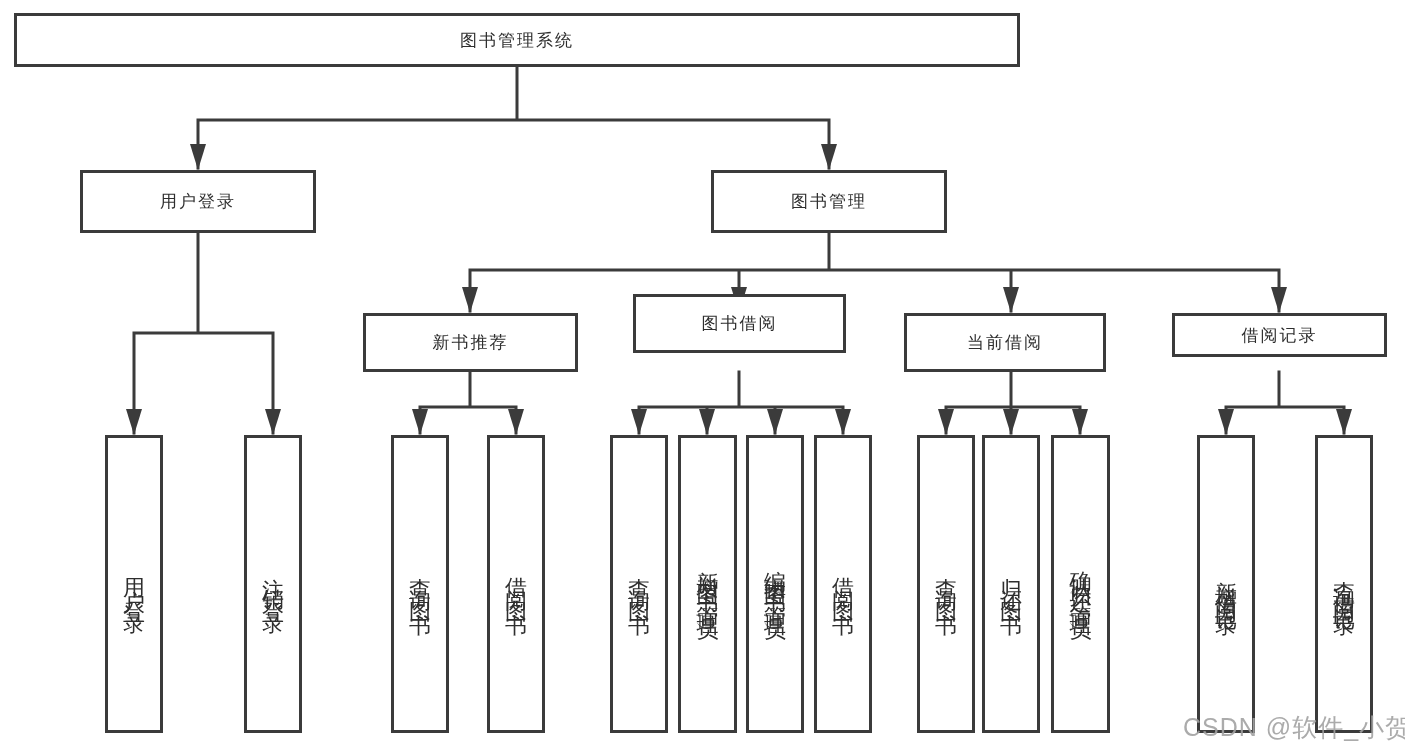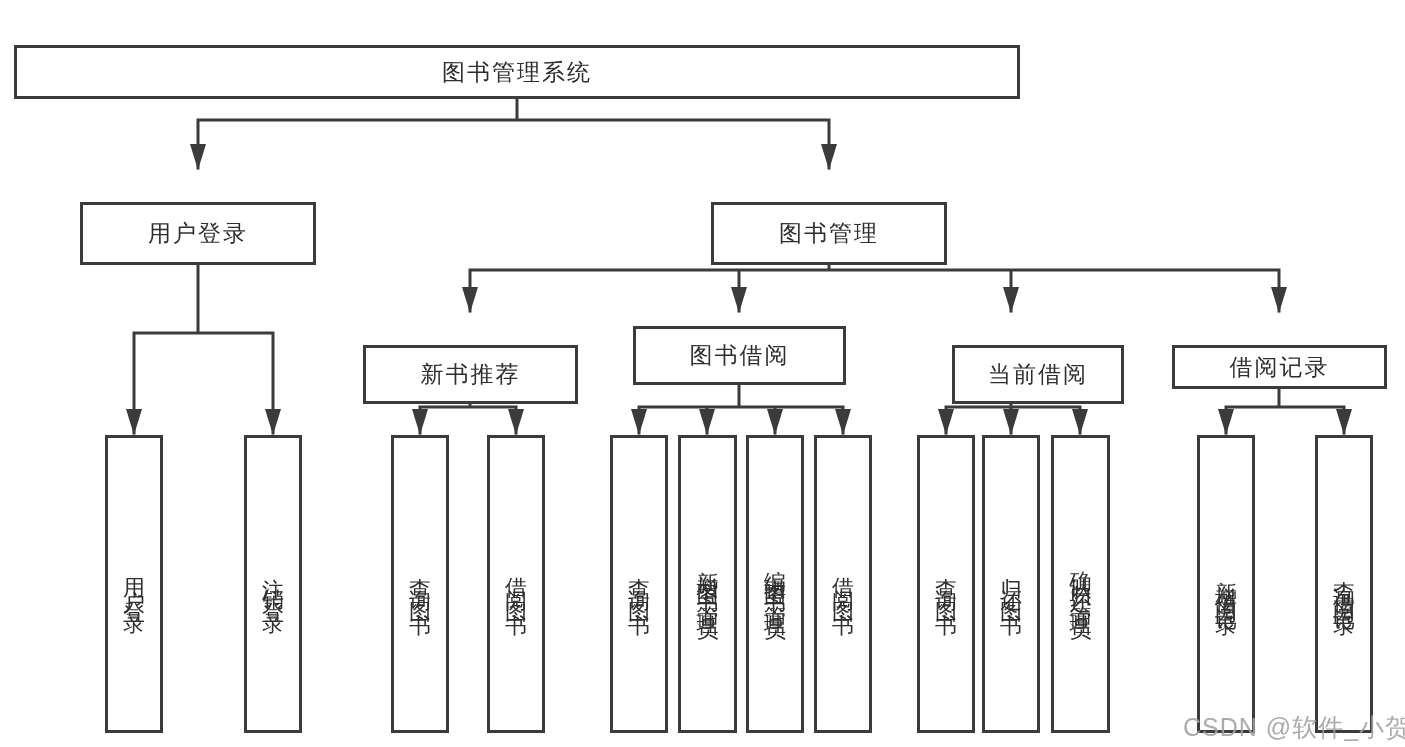--- a/index.html
+++ b/index.html
@@ -28,24 +28,23 @@
     box-sizing: border-box;
     background: #ffffff;
     border: 3px solid #3b3b3b;
     color: #2e2e2e;
     display: flex;
     align-items: center;
     justify-content: center;
     z-index: 2;
   }
   .h-node {
-    font-size: 23px;
+    font-size: 17px;
     letter-spacing: 2px;
     white-space: nowrap;
-    margin-top: 32px;
   }
   .v-node {
     writing-mode: vertical-rl;
     text-orientation: mixed;
     font-size: 22px;
     letter-spacing: 7px;
     line-height: 1;
   }
   .v-node.short {
     letter-spacing: 12px;
@@ -106,21 +105,21 @@
     </g>
   </svg>
 
   <div class="node h-node" style="left:14px; top:13px; width:1006px; height:54px;">图书管理系统</div>
 
   <div class="node h-node" style="left:80px; top:170px; width:236px; height:63px;">用户登录</div>
   <div class="node h-node" style="left:711px; top:170px; width:236px; height:63px;">图书管理</div>
 
   <div class="node h-node" style="left:363px; top:313px; width:215px; height:59px;">新书推荐</div>
   <div class="node h-node" style="left:633px; top:294px; width:213px; height:59px;">图书借阅</div>
-  <div class="node h-node" style="left:952px; top:313px; width:172px; height:59px;">当前借阅</div>
+  <div class="node h-node" style="left:904px; top:313px; width:202px; height:59px;">当前借阅</div>
   <div class="node h-node" style="left:1172px; top:313px; width:215px; height:44px;">借阅记录</div>
 
   <div class="node v-node short" style="left:105px; top:435px; width:58px; height:298px;">用户登录</div>
   <div class="node v-node short" style="left:244px; top:435px; width:58px; height:298px;">注销登录</div>
 
   <div class="node v-node short" style="left:391px; top:435px; width:58px; height:298px;">查询图书</div>
   <div class="node v-node short" style="left:487px; top:435px; width:58px; height:298px;">借阅图书</div>
 
   <div class="node v-node short" style="left:610px; top:435px; width:58px; height:298px;">查询图书</div>
   <div class="node v-node" style="left:678px; top:435px; width:59px; height:298px;">新增图书（管理员）</div>

